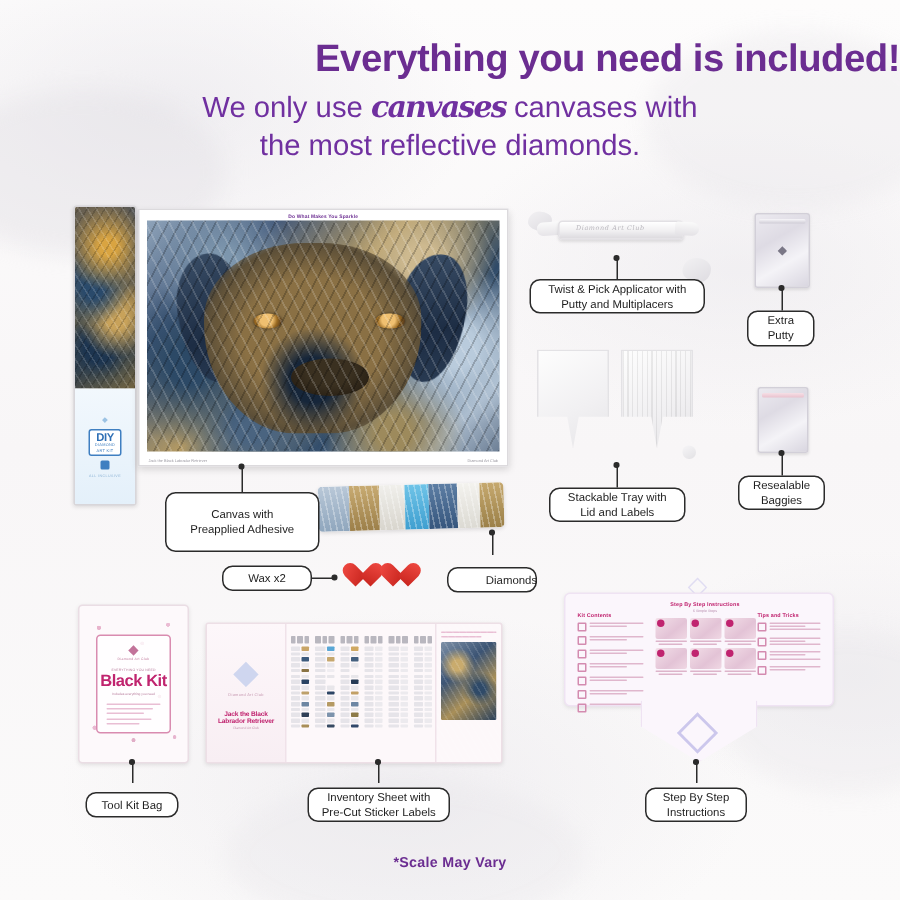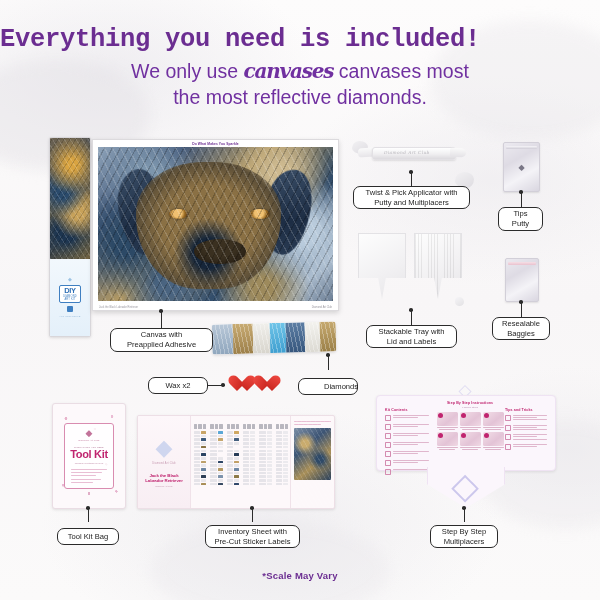--- a/index.html
+++ b/index.html
@@ -15,22 +15,22 @@
       radial-gradient(ellipse 300px 160px at 18% 12%, rgba(228,226,232,.55), transparent 70%),
       radial-gradient(ellipse 280px 150px at 82% 30%, rgba(230,228,233,.45), transparent 70%),
       radial-gradient(ellipse 320px 170px at 45% 88%, rgba(227,225,231,.45), transparent 72%),
       radial-gradient(ellipse 200px 120px at 95% 75%, rgba(231,229,234,.4), transparent 70%),
       linear-gradient(180deg,#fdfcfc 0%,#f8f6f7 50%,#fbfafa 100%);
   }
   .marble{position:absolute;background:rgba(226,223,229,.42);border-radius:50%;filter:blur(7px);}
 
   
   .h1{
-    position:absolute;top:25px;left:0;width:600px;text-align:left;
-    font-family:Liberation Mono, monospace;
+    position:absolute;top:25px;left:0;width:600px;text-align:right;
+    font-family:Liberation Sans, sans-serif;
     font-weight:700;font-size:25.5px;letter-spacing:-.3px;color:#6b2d91;
   }
   .h2{
     position:absolute;left:0;width:600px;text-align:center;
     font-size:19.5px;color:#7030a0;font-weight:400;line-height:1.18;
   }
   .h2.l1{top:60px;}
   .h2.l2{top:86px;}
   .script{
     font-family:"DejaVu Serif","Liberation Serif",serif;
@@ -363,21 +363,21 @@
 
 <div id="page">
 
   <div class="marble" style="left:-40px;top:60px;width:190px;height:110px;"></div>
   <div class="marble" style="left:430px;top:20px;width:200px;height:120px;opacity:.7;"></div>
   <div class="marble" style="left:150px;top:520px;width:240px;height:100px;opacity:.6;"></div>
   <div class="marble" style="left:480px;top:420px;width:170px;height:110px;opacity:.6;"></div>
 
   <div class="h1">Everything you need is included!</div>
   <div class="h2 l1">
-    <span>We only use </span><span class="script">canvases</span><span> canvases most</span>
+    <span>We only use </span><span class="script">canvases</span><span> canvases with</span>
   </div>
   <div class="h2 l2">the most reflective diamonds.</div>
 
   <div id="box">
     <div class="art"></div>
     <div class="label">
       <span class="dm">◆</span>
       <div class="diysq">
         <b>DIY</b>
         <i>DIAMOND</i>
@@ -442,21 +442,21 @@
 
   <div class="heart" style="left:228px;top:376px;"></div>
   <div class="heart" style="left:253px;top:376px;"></div>
 
   <div id="toolkit">
     <div class="pat"></div>
     <div class="inner">
       <div class="dia">◆</div>
       <div class="brand">Diamond Art Club</div>
       <div class="sub">EVERYTHING YOU NEED</div>
-      <div class="tk">Tool Kit</div>
+      <div class="tk">Black Kit</div>
       <div class="sub2">Includes everything you need</div>
       <div class="lines">
         <i></i>
           <i></i>
           <i></i>
           <i></i>
           <i></i>
       </div>
     </div>
   </div>
@@ -1027,31 +1027,31 @@
             </div>
           </div>
       </div>
     </div>
     <div class="tab"></div>
     <div class="bigdia">◇</div>
   </div>
 
   <div class="leader v" style="left:161px;top:311px;height:17px;"></div>
   <div class="dot" style="left:159.2px;top:309px;"></div>
-  <div class="callout" style="left:110px;top:328px;width:103px;height:24px;display:flex;align-items:center;justify-content:center;">Canvas with
+  <div class="callout" style="left:110px;top:328px;width:103px;height:40px;display:flex;align-items:center;justify-content:center;">Canvas with
 Preapplied Adhesive</div>
 
   <div class="leader v" style="left:411px;top:172px;height:14px;"></div>
   <div class="dot" style="left:409.2px;top:170px;"></div>
   <div class="callout" style="left:353px;top:186px;width:117px;height:23px;display:flex;align-items:center;justify-content:center;">Twist &amp; Pick Applicator with
 Putty and Multiplacers</div>
 
   <div class="leader v" style="left:521px;top:192px;height:15px;"></div>
   <div class="dot" style="left:519.2px;top:190px;"></div>
-  <div class="callout" style="left:498px;top:207px;width:45px;height:24px;display:flex;align-items:center;justify-content:center;">Tips
+  <div class="callout" style="left:498px;top:207px;width:45px;height:24px;display:flex;align-items:center;justify-content:center;">Extra
 Putty</div>
 
   <div class="leader v" style="left:411px;top:310px;height:15px;"></div>
   <div class="dot" style="left:409.2px;top:308px;"></div>
   <div class="callout" style="left:366px;top:325px;width:91px;height:23px;display:flex;align-items:center;justify-content:center;">Stackable Tray with
 Lid and Labels</div>
 
   <div class="leader v" style="left:521px;top:302px;height:15px;"></div>
   <div class="dot" style="left:519.2px;top:300px;"></div>
   <div class="callout" style="left:492px;top:317px;width:58px;height:23px;display:flex;align-items:center;justify-content:center;">Resealable
@@ -1070,17 +1070,17 @@
   <div class="callout" style="left:57px;top:528px;width:62px;height:17px;display:flex;align-items:center;justify-content:center;">Tool Kit Bag</div>
 
   <div class="leader v" style="left:252px;top:508px;height:14px;"></div>
   <div class="dot" style="left:250.2px;top:506px;"></div>
   <div class="callout" style="left:205px;top:525px;width:95px;height:23px;display:flex;align-items:center;justify-content:center;">Inventory Sheet with
 Pre-Cut Sticker Labels</div>
 
   <div class="leader v" style="left:464px;top:508px;height:14px;"></div>
   <div class="dot" style="left:462.2px;top:506px;"></div>
   <div class="callout" style="left:430px;top:525px;width:68px;height:23px;display:flex;align-items:center;justify-content:center;">Step By Step
-Multiplacers</div>
+Instructions</div>
 
   <div class="footnote">*Scale May Vary</div>
 
 </div>
 
 </body></html>

